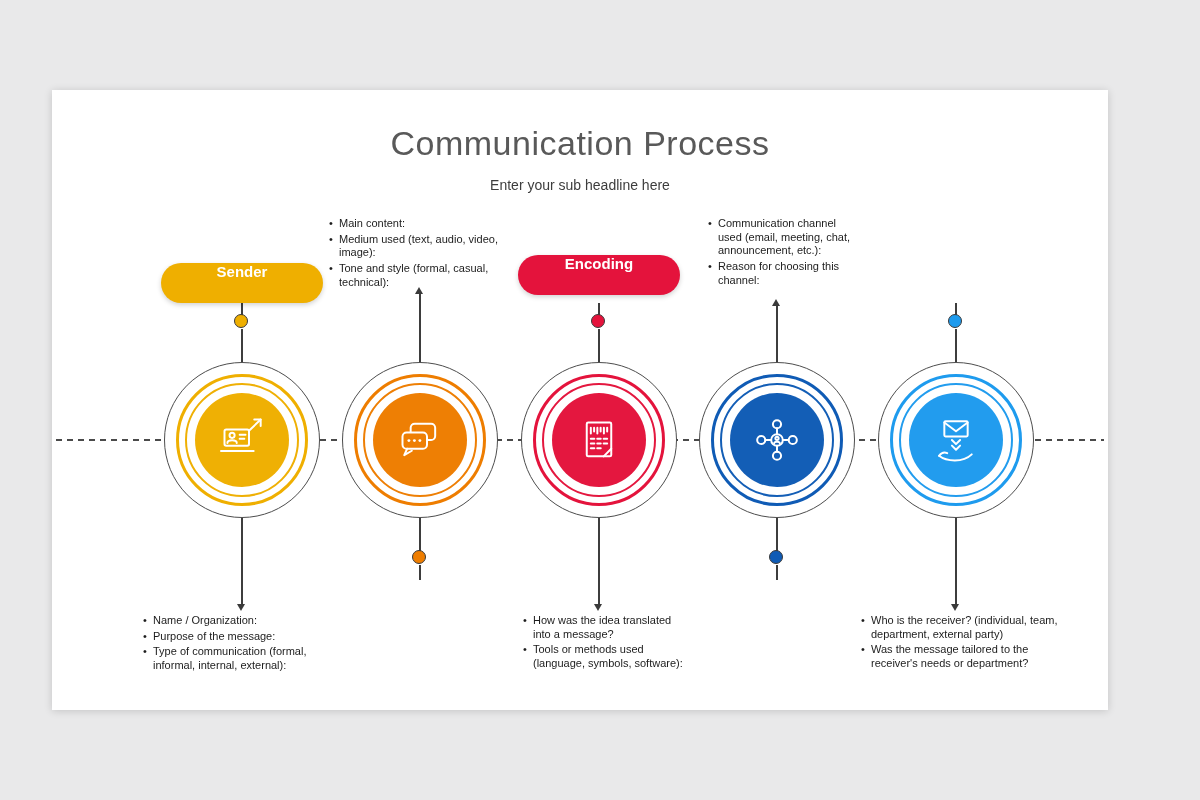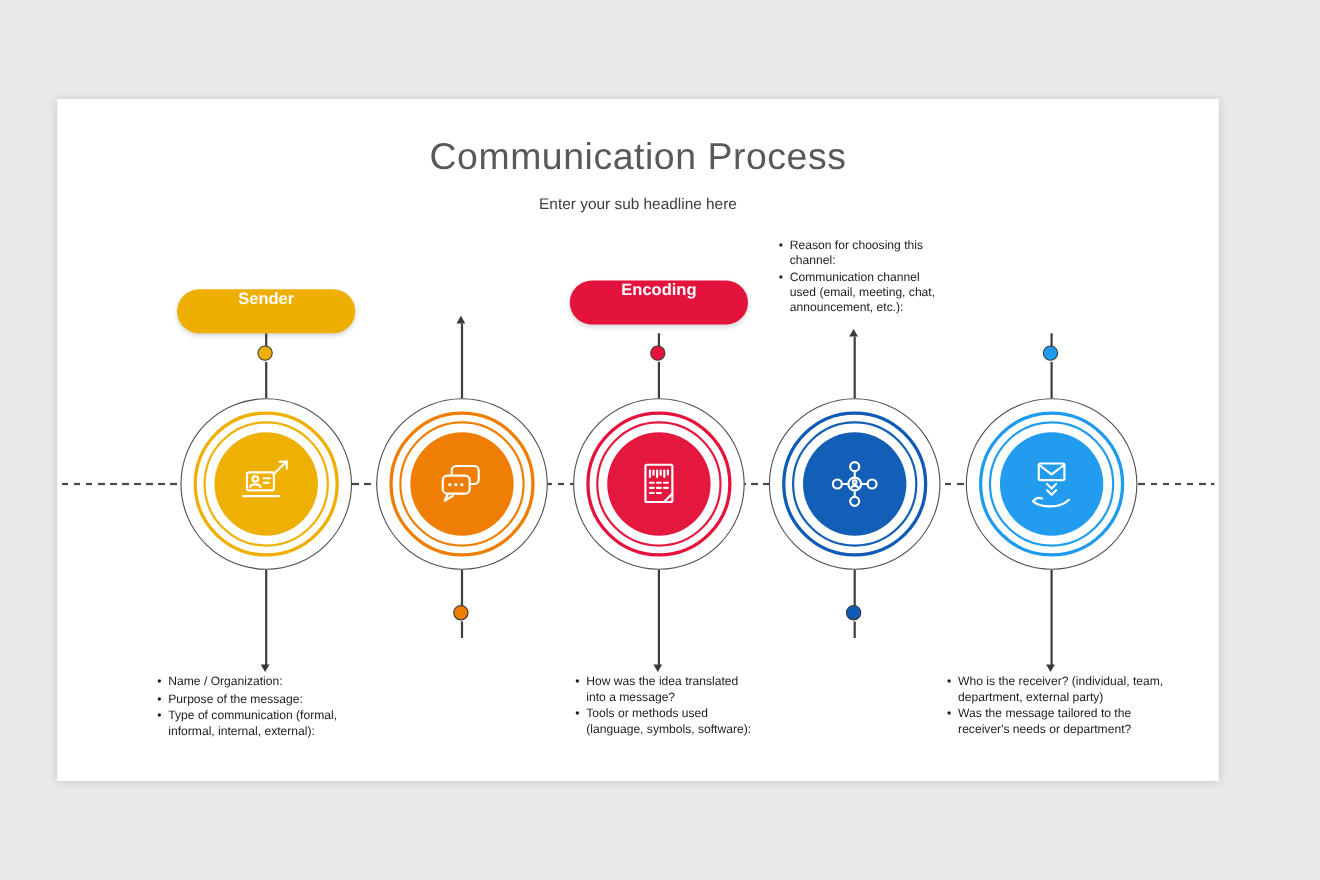--- a/index.html
+++ b/index.html
@@ -110,20 +110,25 @@
     <div class="vline" style="left:189px; top:428px; height:87px;"></div>
     <div class="ahead-down" style="left:185px; top:514px;"></div>
     <ul class="notes" style="left:90px; top:524px; width:178px;">
       <li>Name / Organization:</li>
       <li>Purpose of the message:</li>
       <li>Type of communication (formal, informal, internal, external):</li>
     </ul>
   </div>
 
   <div class="stage" style="--c: #EE7D00;">
+    <ul class="notes" style="left:276px; top:127px; width:178px;">
+      <li>Main content:</li>
+      <li>Medium used (text, audio, video, image):</li>
+      <li>Tone and style (formal, casual, technical):</li>
+    </ul>
     <div class="ahead-up" style="left:363px; top:197px;"></div>
     <div class="vline" style="left:367px; top:204px; height:68px;"></div>
     <div class="circle" style="left:290px;">
       <div class="ring1">
         <div class="ring2">
           <div class="core">
             <svg viewBox="0 0 48 48" width="56" height="56">
               <rect x="16" y="10" width="21" height="14" rx="3.5"></rect>
               <rect class="fillc" x="9" y="17.5" width="21" height="14" rx="3.5" style="stroke:#fff"></rect>
               <path d="M13 31.5 l-2.5 5.5 l6.5 -3.8"></path>
@@ -176,22 +181,22 @@
     <div class="vline" style="left:546px; top:428px; height:87px;"></div>
     <div class="ahead-down" style="left:542px; top:514px;"></div>
     <ul class="notes" style="left:470px; top:524px; width:168px;">
       <li>How was the idea translated into a message?</li>
       <li>Tools or methods used (language, symbols, software):</li>
     </ul>
   </div>
 
   <div class="stage" style="--c: #0F5BB5;">
     <ul class="notes" style="left:655px; top:127px; width:152px;">
+      <li>Communication channel used (email, meeting, chat, announcement, etc.):</li>
       <li>Reason for choosing this channel:</li>
-      <li>Communication channel used (email, meeting, chat, announcement, etc.):</li>
     </ul>
     <div class="ahead-up" style="left:720px; top:209px;"></div>
     <div class="vline" style="left:724px; top:216px; height:56px;"></div>
     <div class="circle" style="left:647px;">
       <div class="ring1">
         <div class="ring2">
           <div class="core">
             <svg viewBox="0 0 48 48" width="56" height="56">
               <circle cx="24" cy="24" r="5"></circle>
               <circle cx="24" cy="22.6" r="1.4"></circle>

